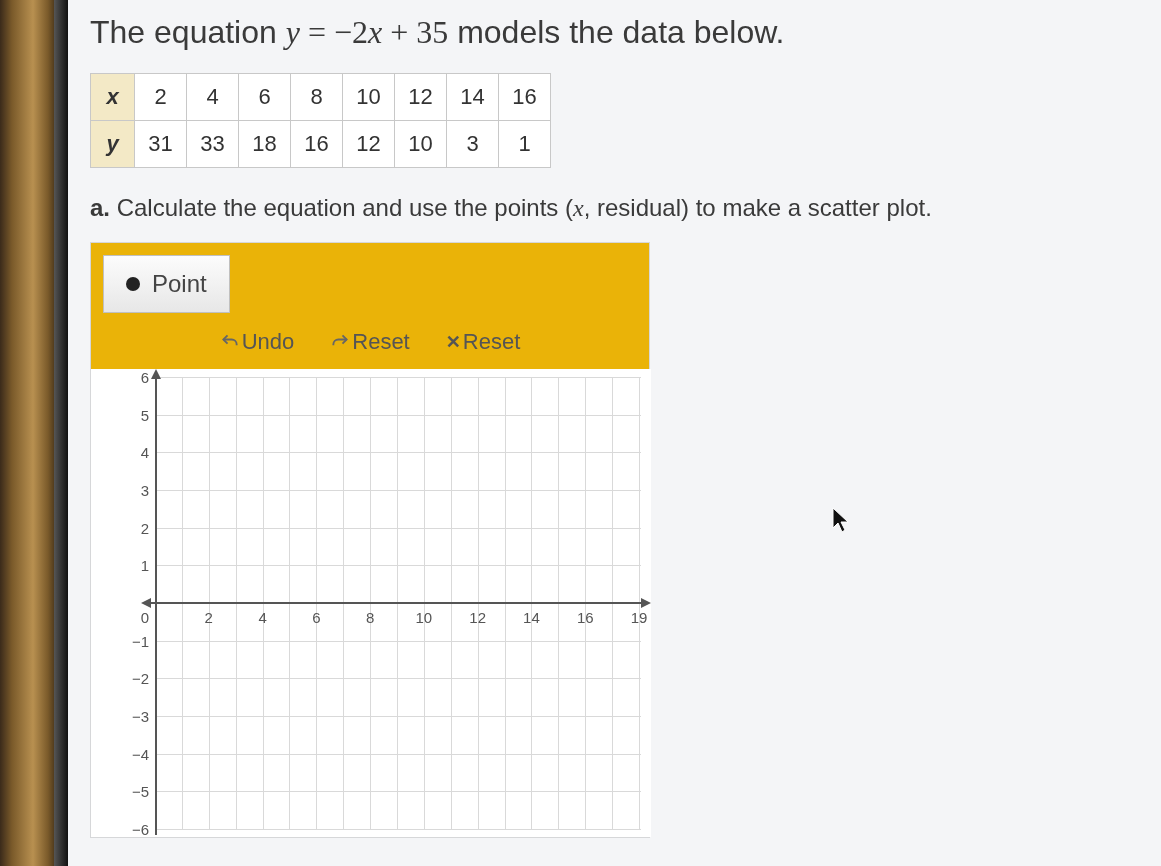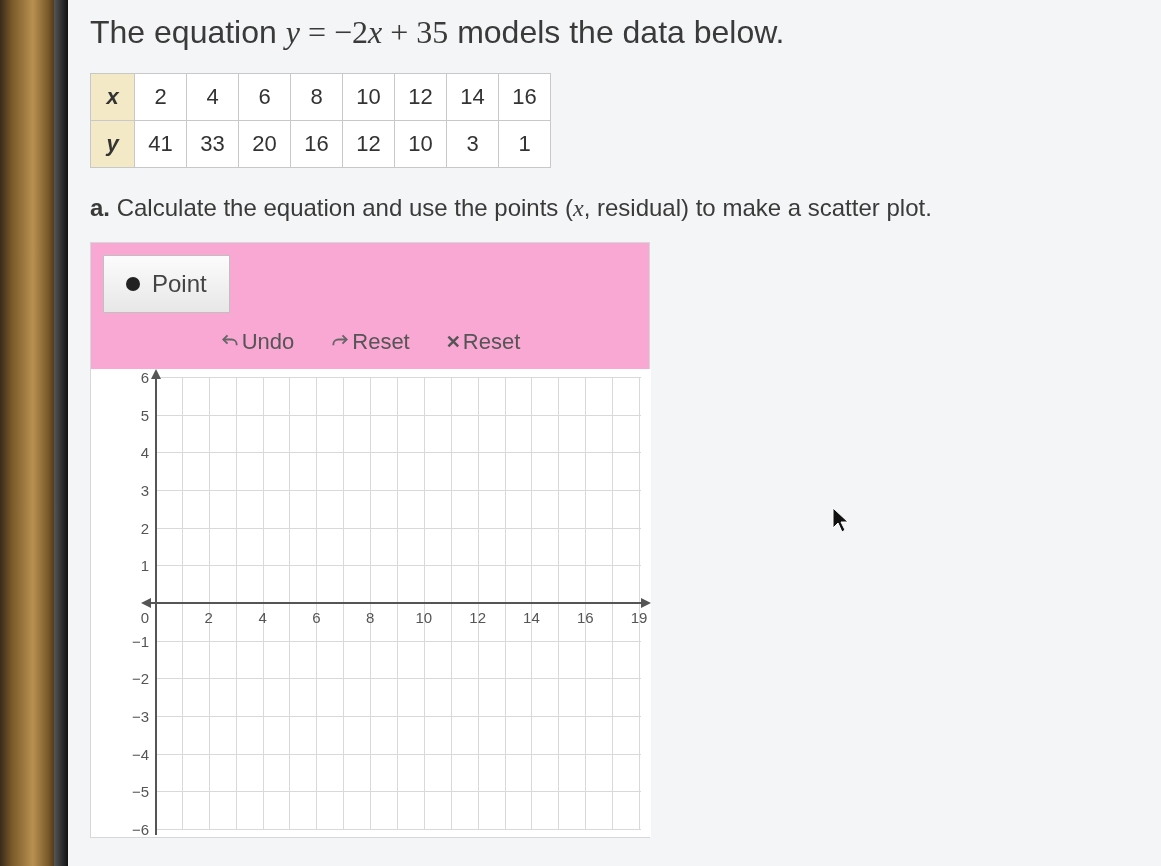--- a/index.html
+++ b/index.html
@@ -58,21 +58,21 @@
     width: 44px;
   }
   .part-a {
     font-size: 24px;
     color: #3a3a3a;
     margin-bottom: 20px;
   }
   .part-a b { font-weight: bold; }
   .tool-panel {
     width: 560px;
-    background: #f9a8d4;
+    background: #eab308;
     border: 1px solid #d6d7d9;
   }
   .tool-row1 {
     padding: 12px 12px 0 12px;
   }
   .point-btn {
     display: inline-flex;
     align-items: center;
     gap: 12px;
     background: linear-gradient(#fcfcfc,#e7e7e7);
@@ -164,23 +164,23 @@
       <td>4</td>
       <td>6</td>
       <td>8</td>
       <td>10</td>
       <td>12</td>
       <td>14</td>
       <td>16</td>
     </tr>
     <tr>
       <td class="hdr">y</td>
-      <td>41</td>
+      <td>31</td>
       <td>33</td>
-      <td>20</td>
+      <td>18</td>
       <td>16</td>
       <td>12</td>
       <td>10</td>
       <td>3</td>
       <td>1</td>
     </tr>
   </tbody>
     </table>
 
   <p class="part-a">

